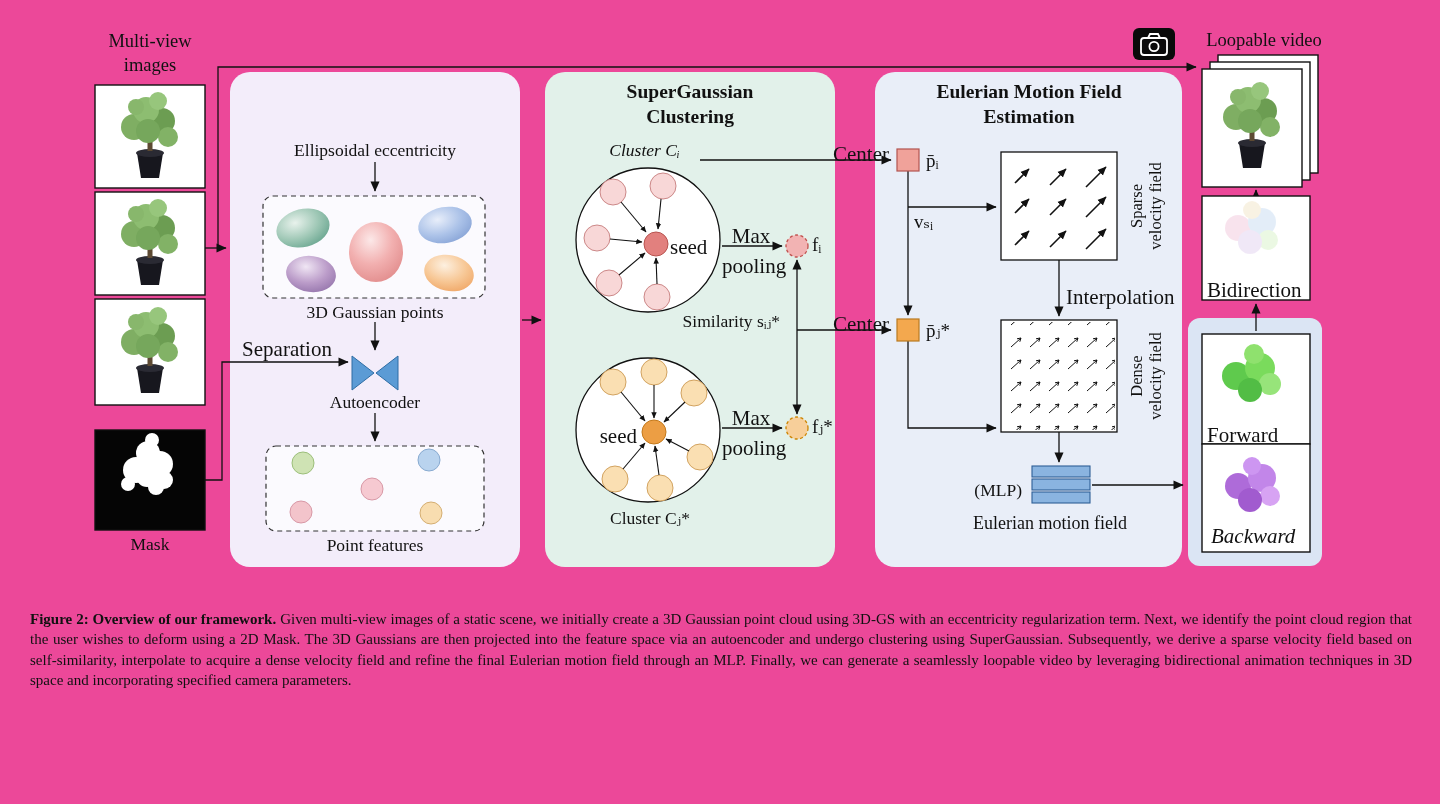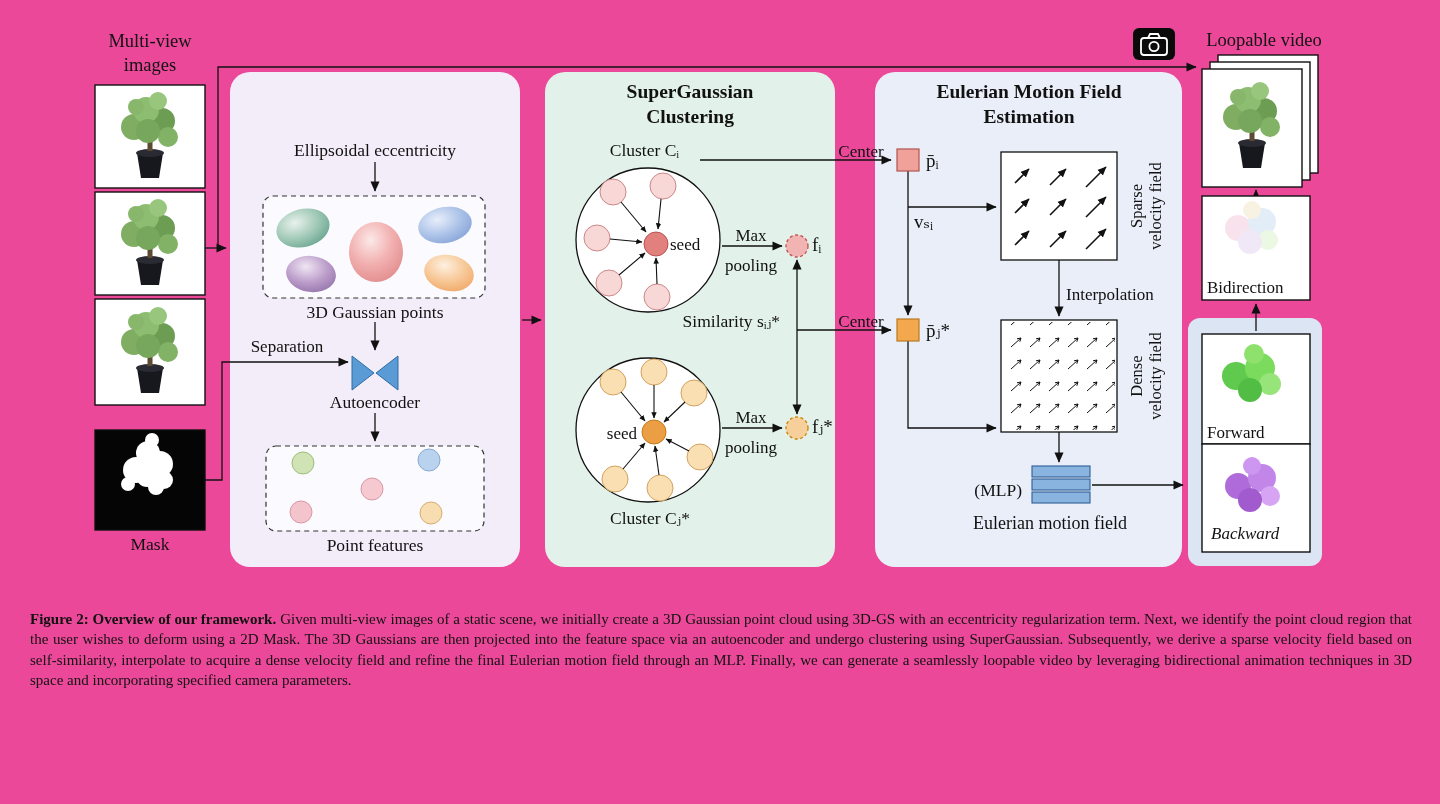--- a/index.html
+++ b/index.html
@@ -3,21 +3,21 @@
 <meta charset="utf-8">
 <style>
   html,body{margin:0;padding:0;background:#ffffff;}
   #canvas{position:relative;width:1440px;height:804px;background:#ec4899;overflow:hidden;
           font-family:"Liberation Serif","DejaVu Serif",serif;color:#111;}
   .panel{position:absolute;border-radius:20px;z-index:1;}
   #svgLayer{position:absolute;left:0;top:0;z-index:2;}
   .lbl{position:absolute;z-index:3;font-size:17.5px;line-height:1.28;text-align:center;white-space:pre-line;}
   .bold{font-weight:bold;font-size:19.5px;}
   .it{font-size:19px;}
-  .sm{font-size:17px;}
+  .sm{font-size:21px;}
   .rot{transform:rotate(-90deg);transform-origin:center;line-height:1.18;font-size:16.5px;}
   .right{text-align:right;}
   .leftal{text-align:left;}
   #caption{position:absolute;left:30px;top:594px;width:1382px;z-index:3;
            font-size:15px;line-height:1.36;text-align:justify;}
   #caption .lead{font-weight:bold;}
 </style>
 </head>
 <body>
 
@@ -268,21 +268,21 @@
   <div class="lbl" style="left:105px;top:533px;width:90px;">Mask</div>
 
   <div class="lbl" style="left:255px;top:139px;width:240px;">Ellipsoidal eccentricity</div>
   <div class="lbl" style="left:255px;top:301px;width:240px;">3D Gaussian points</div>
   <div class="lbl sm" style="left:232px;top:336px;width:110px;">Separation</div>
   <div class="lbl" style="left:290px;top:391px;width:170px;">Autoencoder</div>
   <div class="lbl" style="left:255px;top:534px;width:240px;">Point features</div>
 
   <div class="lbl bold" style="left:610px;top:80px;width:160px;">SuperGaussian
 Clustering</div>
-  <div class="lbl" style="left:577px;top:139px;width:135px;">Cluster Cᵢ</div>
+  <div class="lbl" style="left:577px;top:139px;width:135px;font-style:italic;">Cluster Cᵢ</div>
   <div class="lbl sm leftal" style="left:670px;top:234px;width:48px;">seed</div>
   <div class="lbl sm" style="left:722px;top:221px;width:58px;line-height:30px;">Max pooling</div>
   <div class="lbl it" style="left:812px;top:233px;width:44px;text-align:left;">fᵢ</div>
   <div class="lbl right" style="left:630px;top:310px;width:150px;">Similarity sᵢⱼ*</div>
   <div class="lbl sm" style="left:832px;top:141px;width:58px;">Center</div>
   <div class="lbl sm" style="left:832px;top:311px;width:58px;">Center</div>
   <div class="lbl sm right" style="left:582px;top:423px;width:55px;">seed</div>
   <div class="lbl sm" style="left:722px;top:403px;width:58px;line-height:30px;">Max pooling</div>
   <div class="lbl it" style="left:812px;top:415px;width:48px;text-align:left;">fⱼ*</div>
   <div class="lbl" style="left:575px;top:507px;width:150px;">Cluster Cⱼ*</div>

